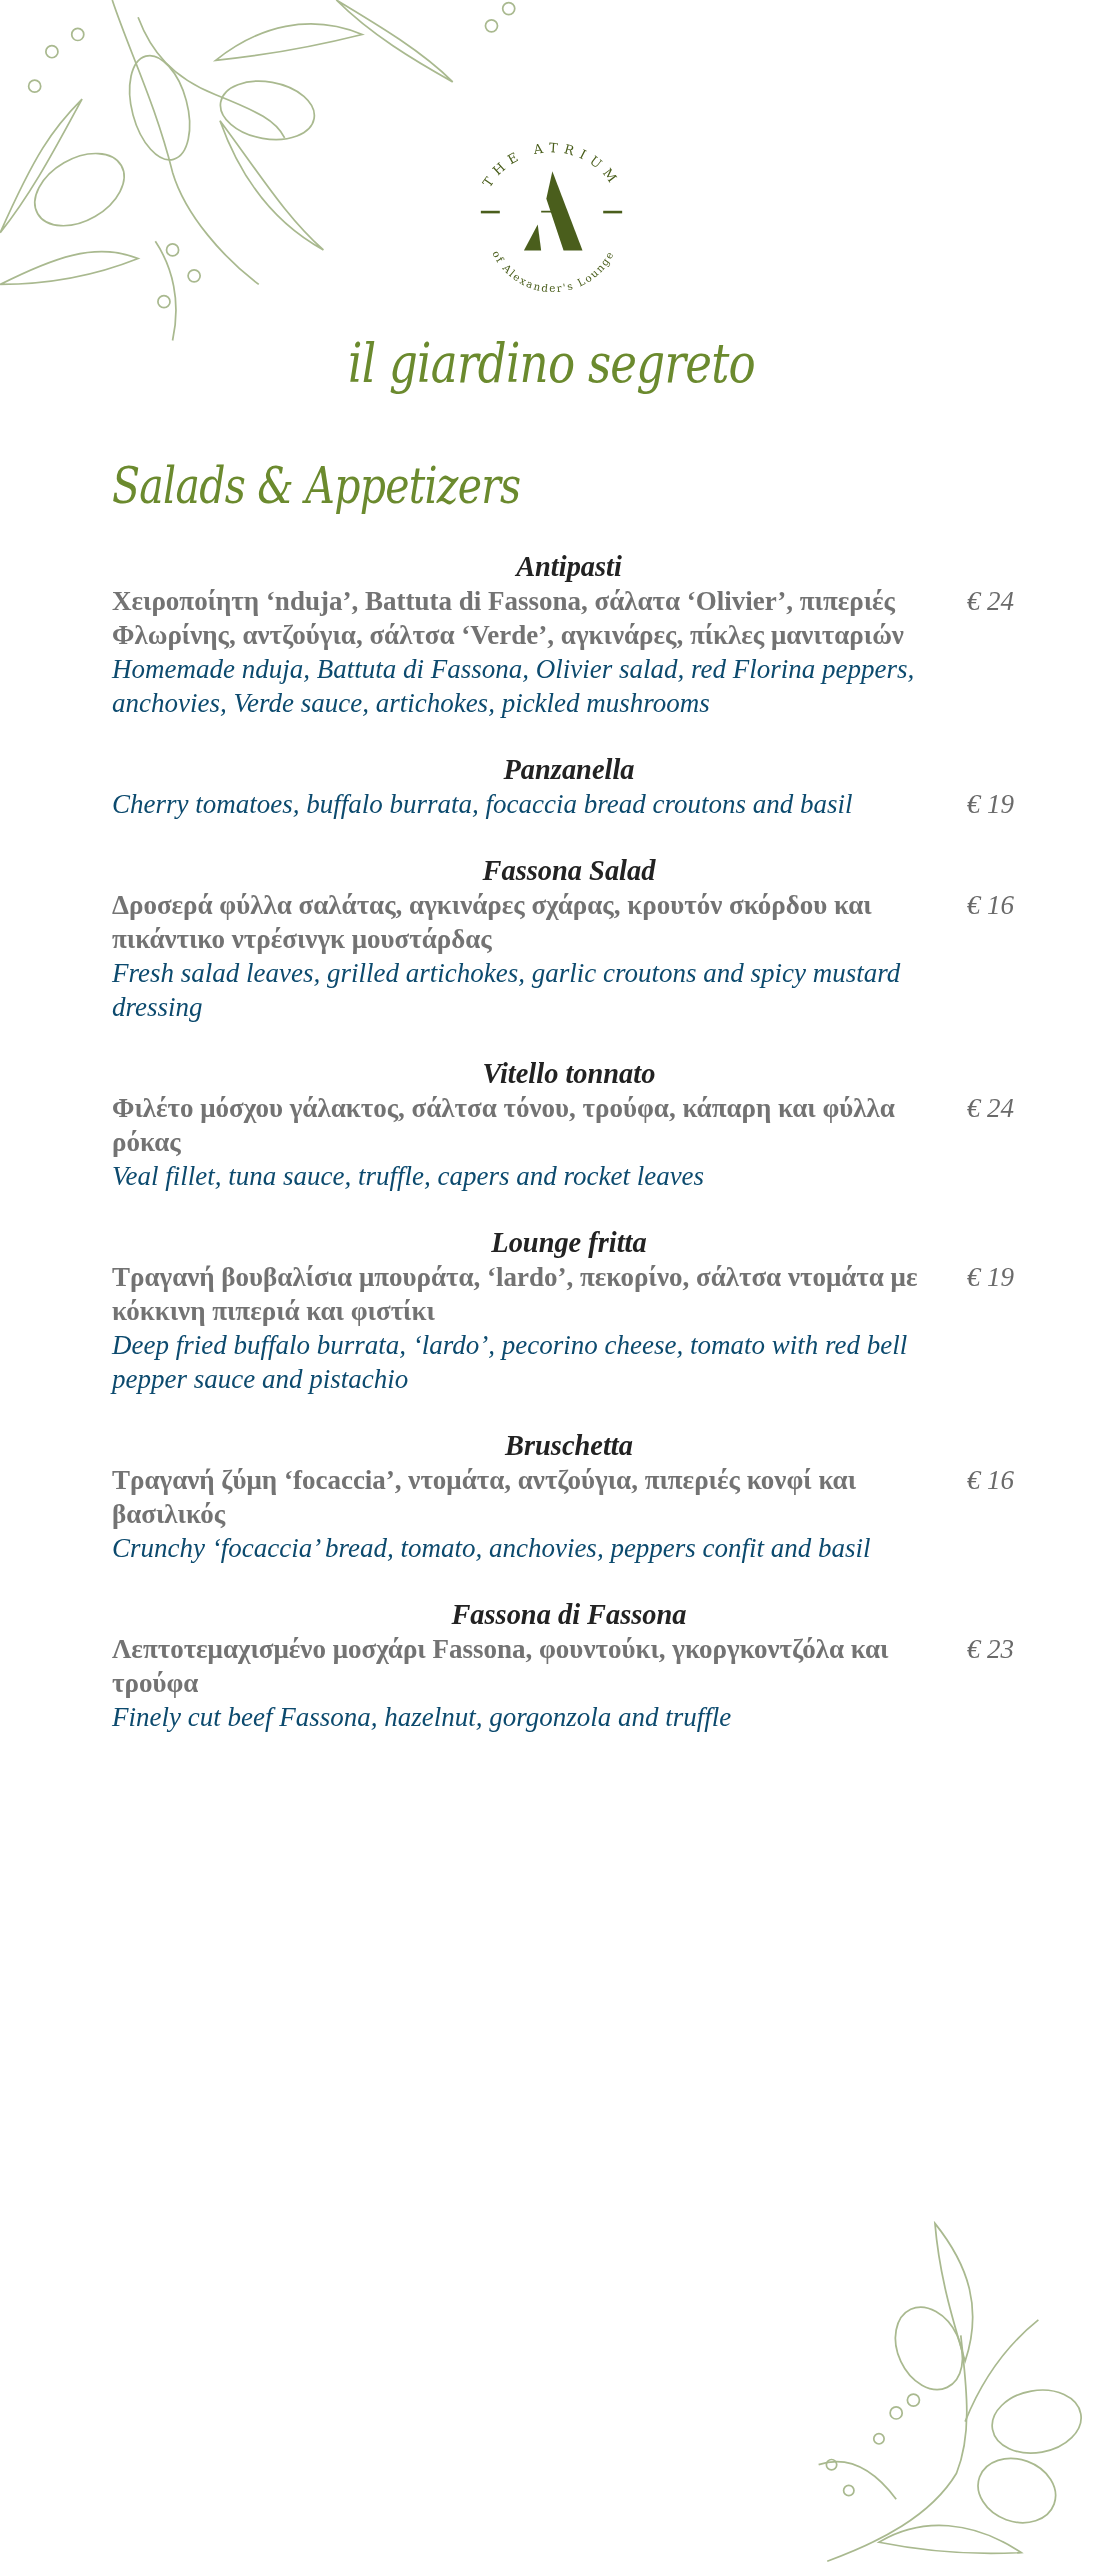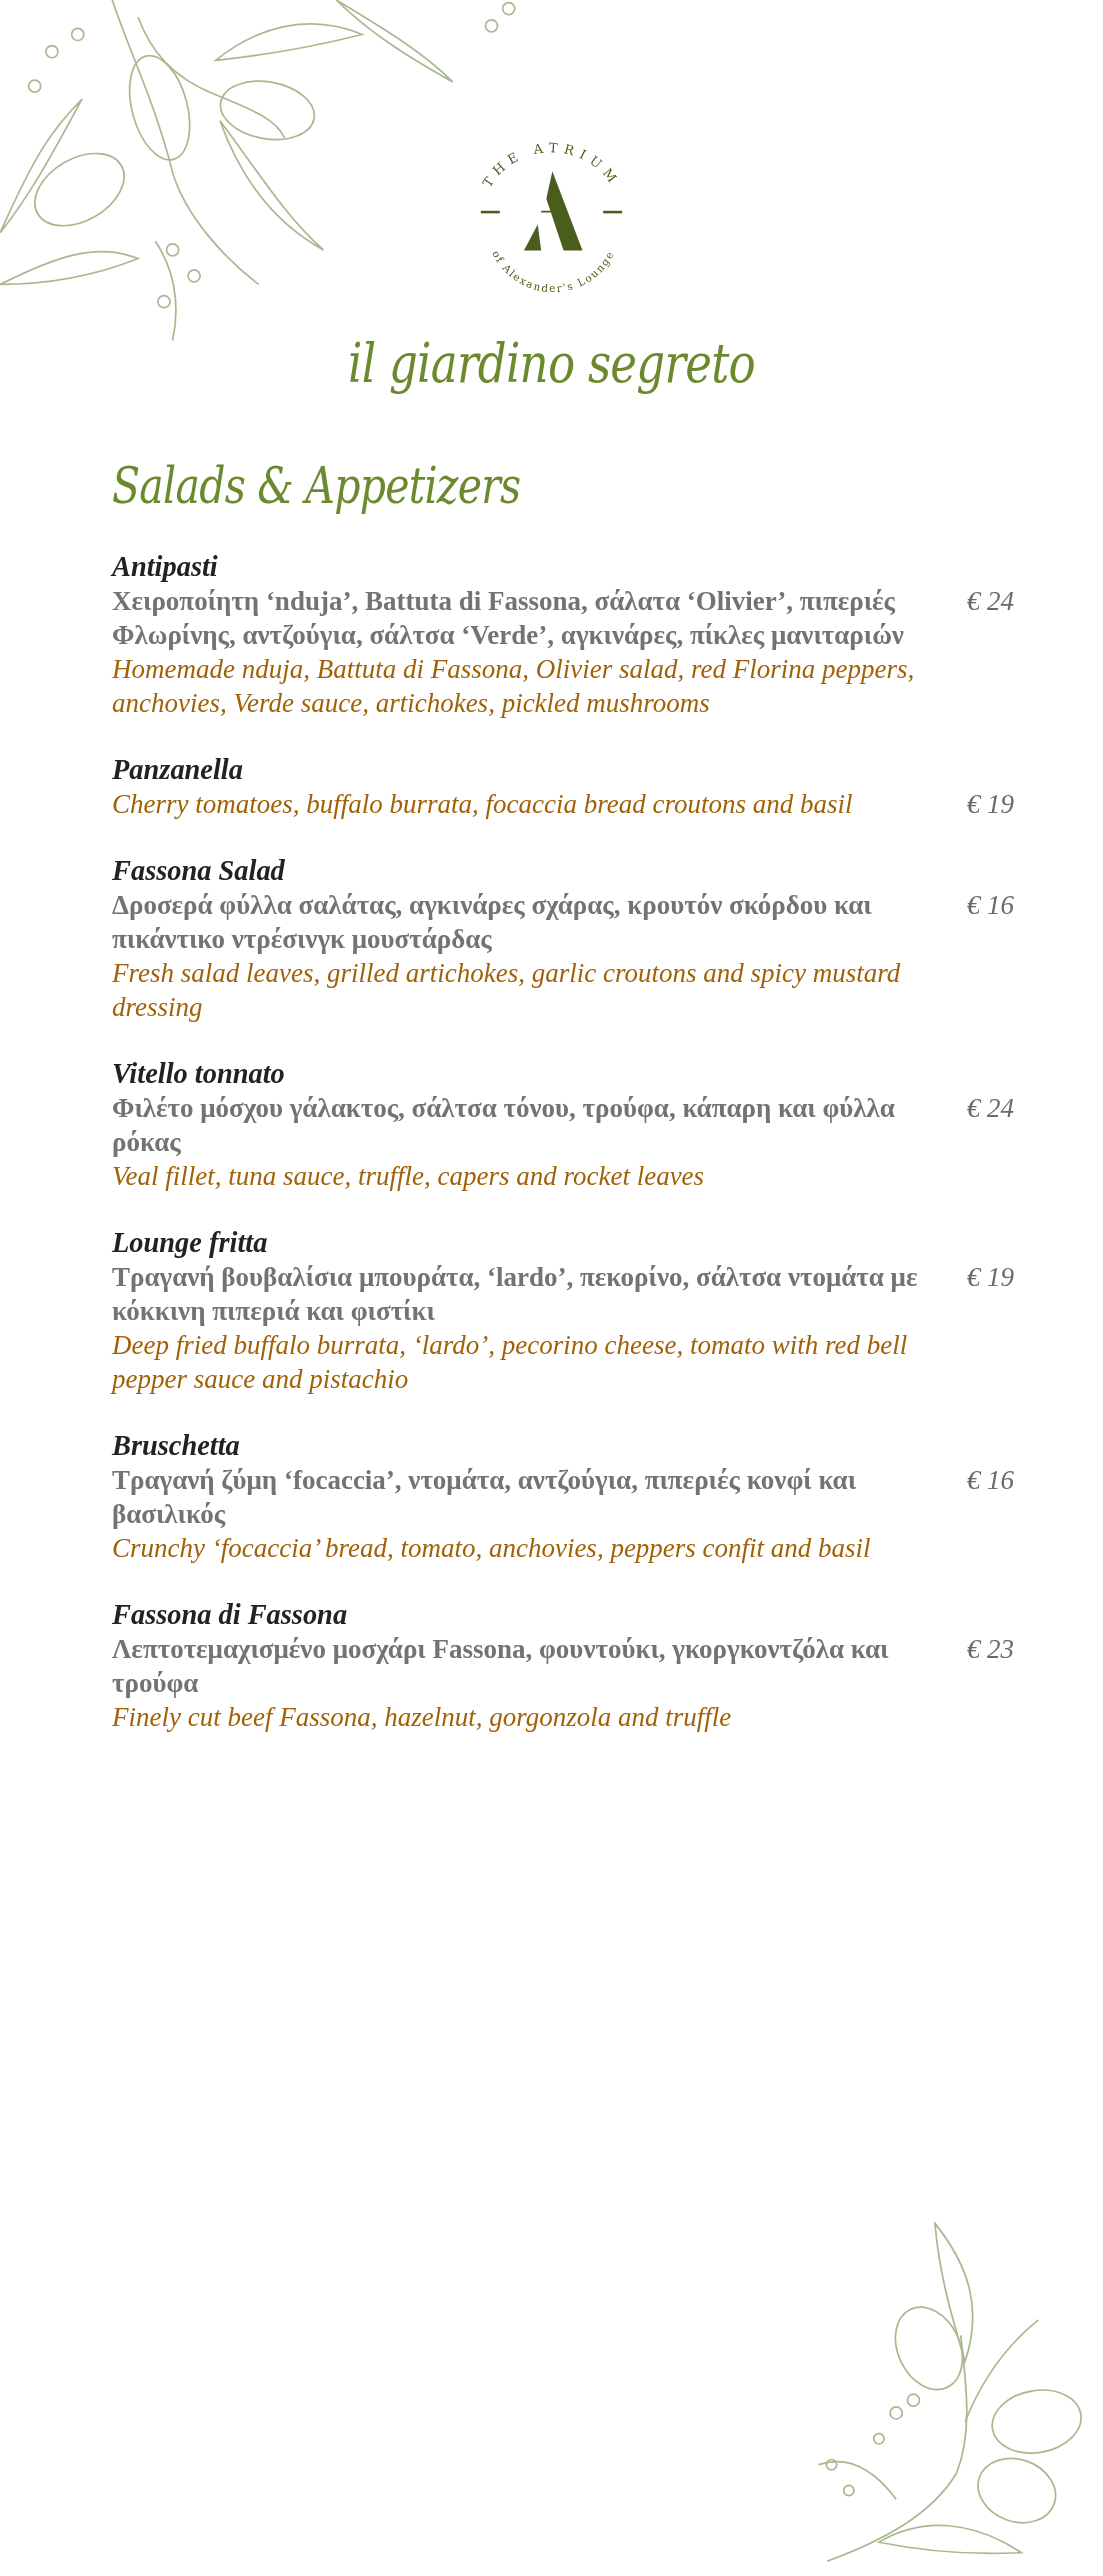--- a/index.html
+++ b/index.html
@@ -23,29 +23,29 @@
     position: absolute; left: 112px; top: 455px;
     color: #6b8a2e; font-family: "DejaVu Serif", serif; font-style: italic;
     font-size: 50px; line-height: 62px; letter-spacing: -0.9px;
     transform: scaleX(0.82); transform-origin: left center;
   }
 
   .menu { position: absolute; left: 112px; top: 550px; width: 914px; }
   .item { position: relative; margin-bottom: 33px; }
   .item-name {
     font-family: "Liberation Serif", serif; font-style: italic; font-weight: bold;
-    font-size: 28.4px; line-height: 34px; color: #222;
+    font-size: 28.4px; line-height: 34px; color: #222; text-align: center;
   }
   .item-greek {
     font-family: "Liberation Serif", serif; font-weight: bold;
     font-size: 27px; line-height: 34px; color: #737373; width: 827px;
   }
   .item-english {
     font-family: "Liberation Serif", serif; font-style: italic;
-    font-size: 27px; line-height: 34px; color: #a16207; width: 827px;
+    font-size: 27px; line-height: 34px; color: #0c4a6e; width: 827px;
   }
   .item-price {
     position: absolute; right: 12px; top: 34px;
     font-family: "Liberation Serif", serif; font-style: italic;
     font-size: 27px; line-height: 34px; color: #6a6a6a;
   }
 </style>
 </head>
 <body>
 

